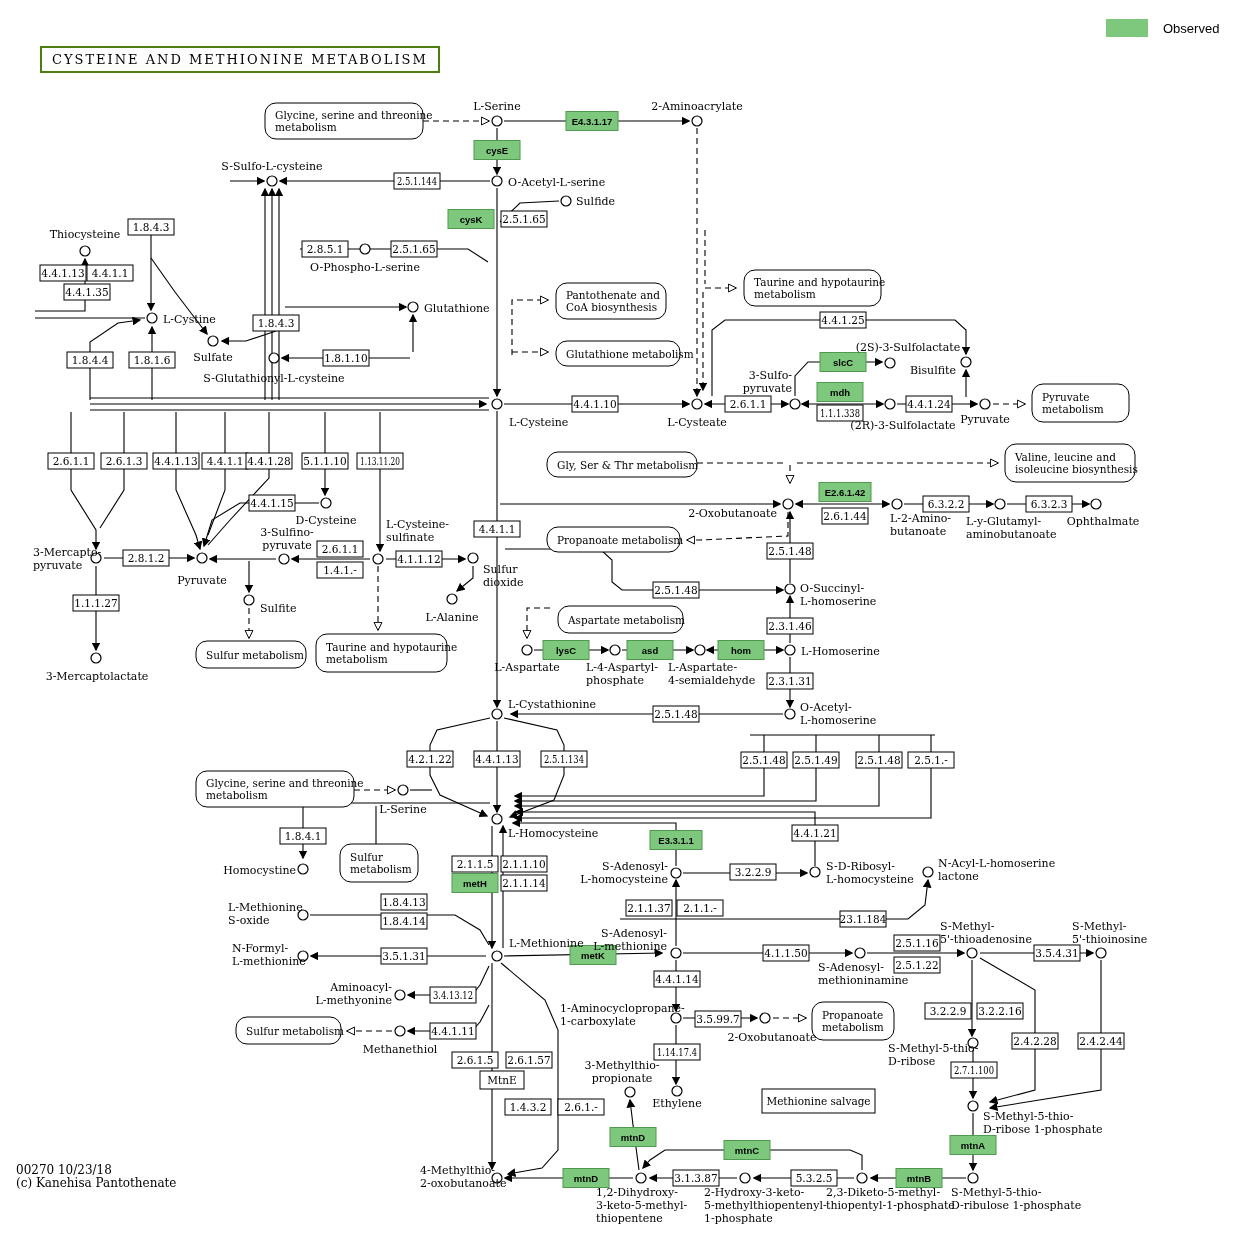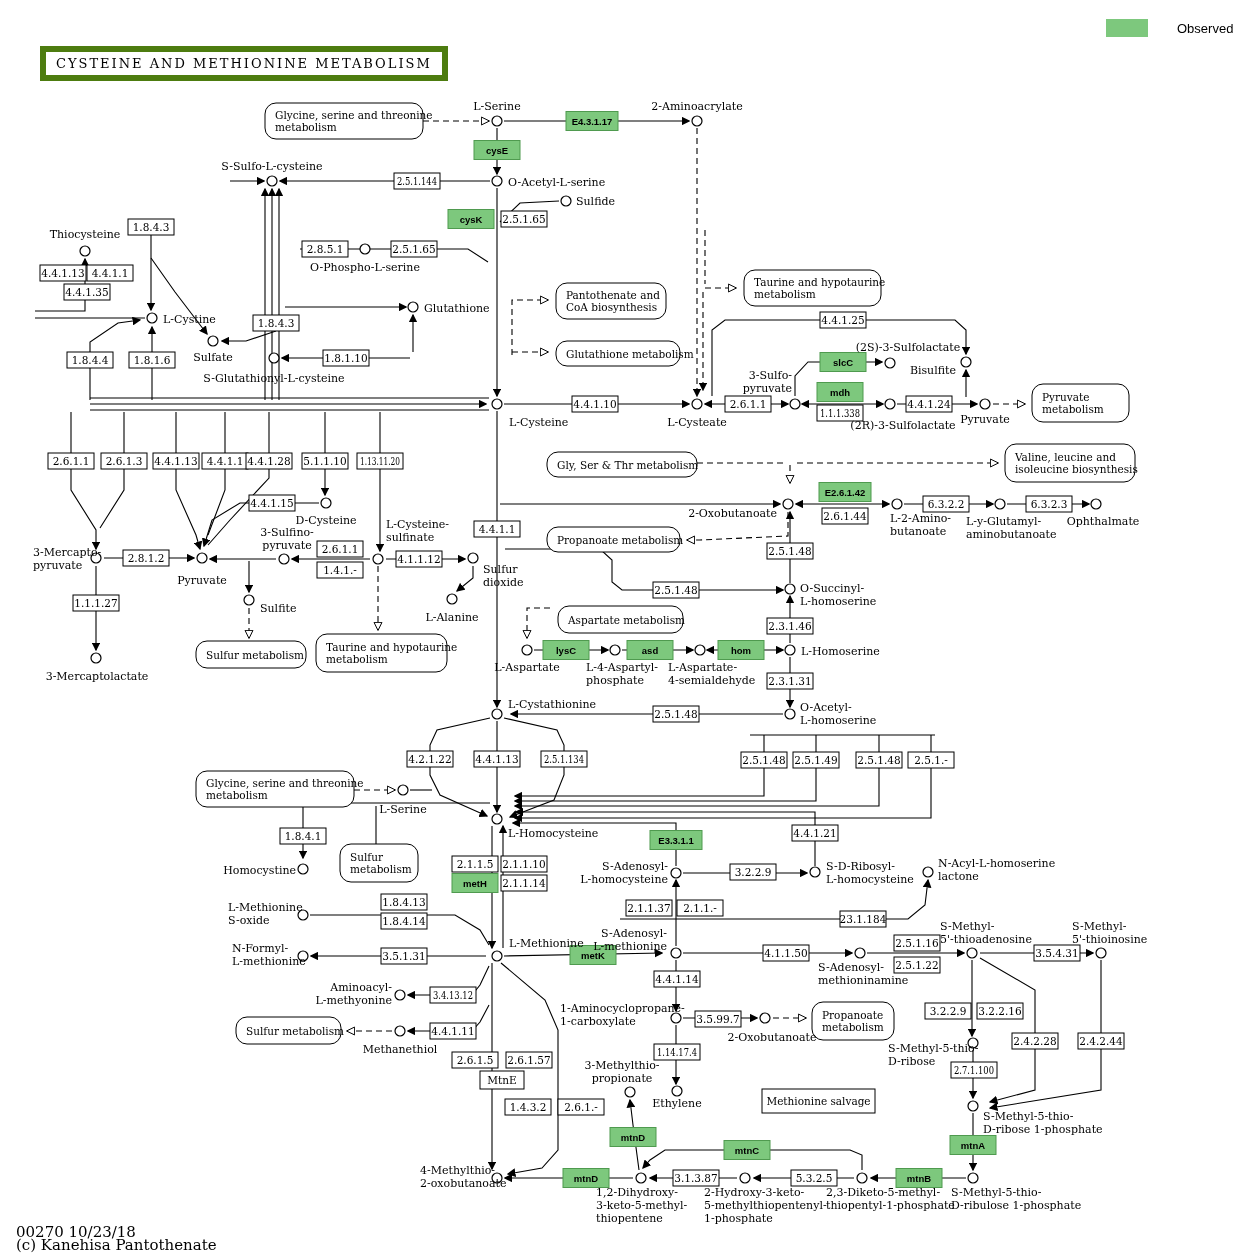--- a/index.html
+++ b/index.html
@@ -1,23 +1,23 @@
 <!DOCTYPE html>
 <html><head>
 <meta charset="utf-8">
 <style>
   html,body{margin:0;padding:0;background:#fff;}
   #stage{position:relative;width:1252px;height:1260px;background:#fff;
          font-family:"DejaVu Serif", serif;color:#000;overflow:hidden;}
-  #title-box{position:absolute;left:40px;top:46px;border:6px solid #4d7c0f;
+  #title-box{position:absolute;left:40px;top:46px;border:2px solid #4d7c0f;
              padding:4px 10px;font-size:13px;letter-spacing:2px;white-space:nowrap;}
-  #legend{position:absolute;left:1106px;top:19px;display:flex;align-items:center;gap:29px;}
+  #legend{position:absolute;left:1106px;top:19px;display:flex;align-items:center;gap:15px;}
   #legend .swatch{width:42px;height:18px;}
   #legend .lab{font-size:13px;font-family:"Liberation Sans",sans-serif;}
-  #footer{position:absolute;left:16px;top:1226px;font-size:15px;line-height:13px;}
+  #footer{position:absolute;left:16px;top:1164px;font-size:12px;line-height:13px;}
   svg text{font-family:"DejaVu Serif", serif;}
   .edge{fill:none;stroke:#000;stroke-width:1.1px;}
   .dash{stroke-dasharray:6 4;}
   .cmpd{fill:#fff;stroke:#000;stroke-width:1.2px;}
   .ecbox{fill:#fff;stroke:#000;stroke-width:1px;}
   .genebox{stroke-width:1px;}
   .pbox{fill:#fff;stroke:#000;stroke-width:1px;}
   .ectext{font-size:10.5px;}
   .genetext{font-family:"Liberation Sans",sans-serif;font-size:9.5px;font-weight:bold;}
   .ptext{font-size:10.5px;}

